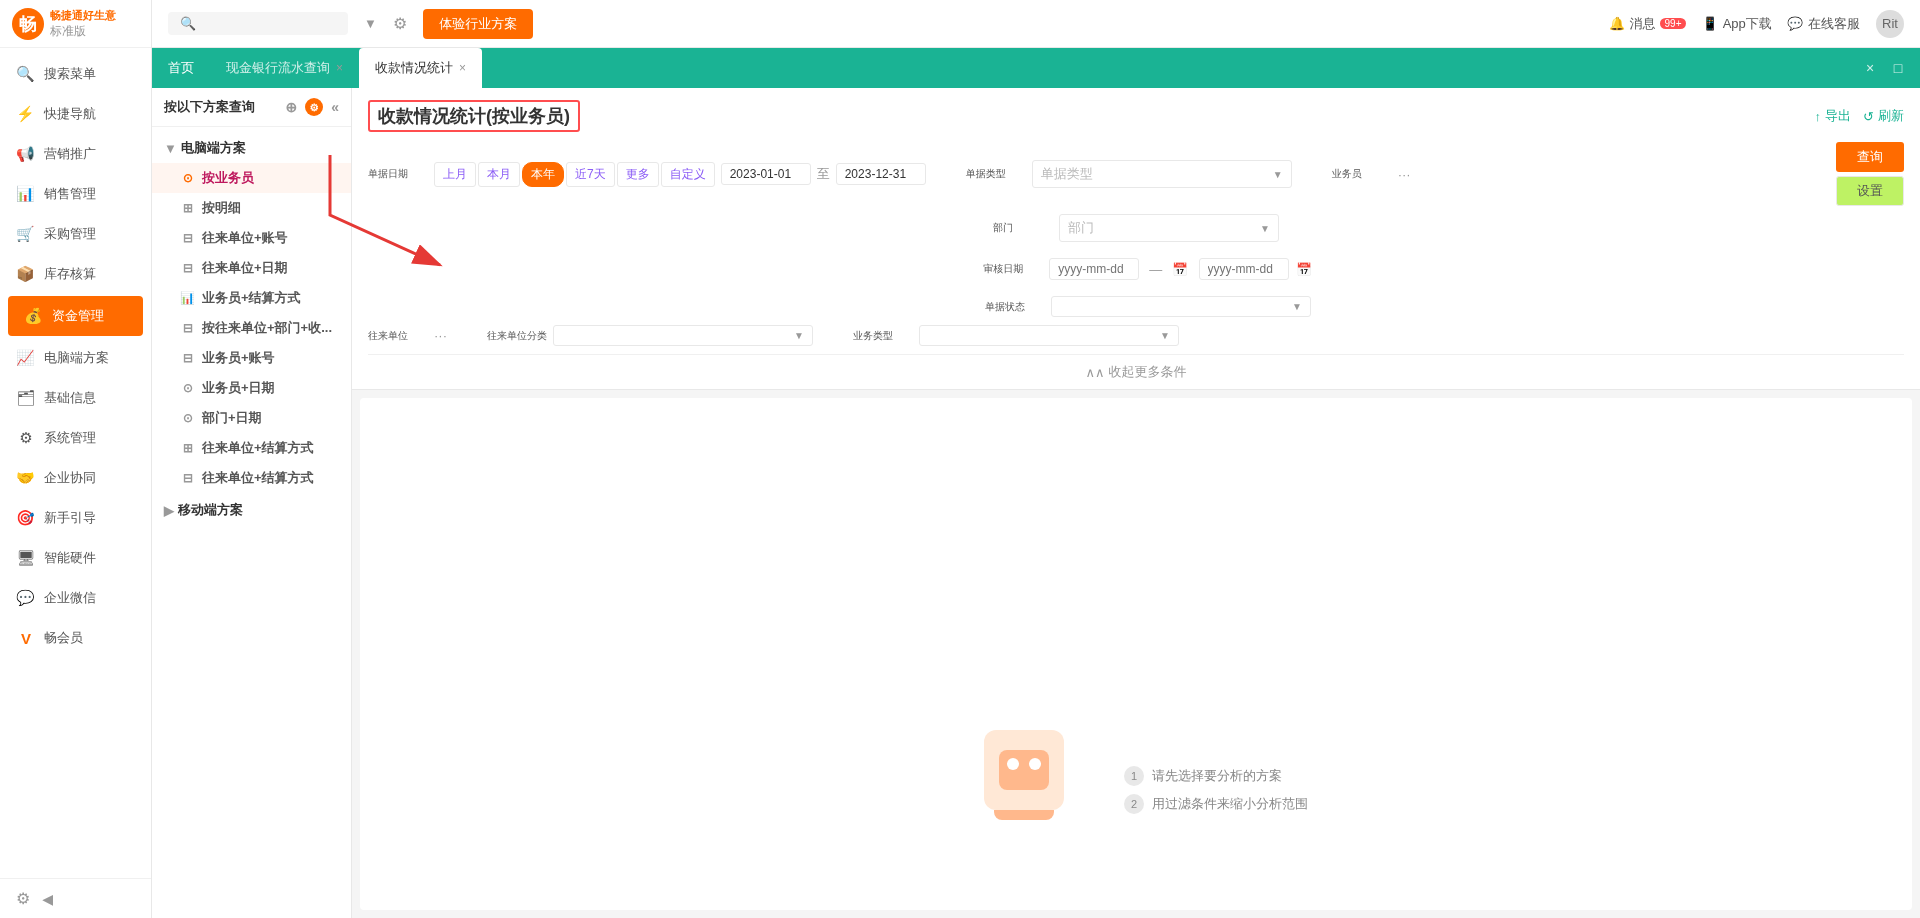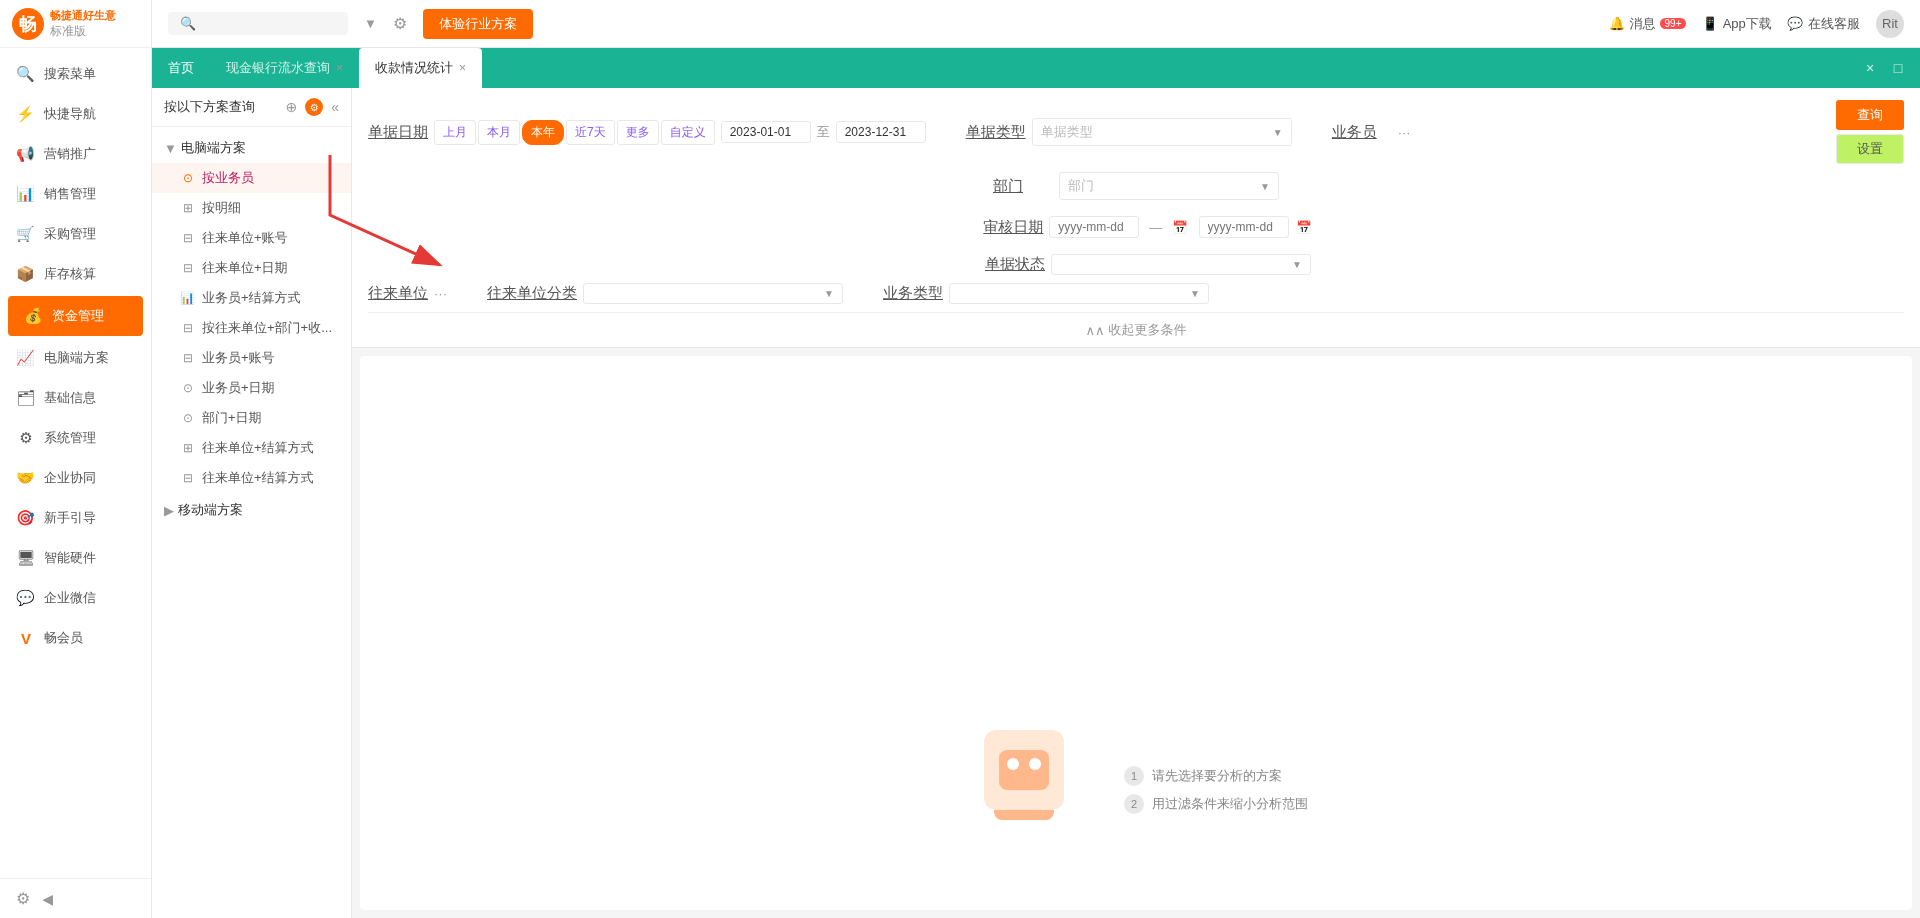--- a/index.html
+++ b/index.html
@@ -37,41 +37,41 @@
     .tab.active { background: #fff; color: #333; border-radius: 4px 4px 0 0; }
     .tab .close-icon { font-size: 12px; cursor: pointer; color: #999; }
     .tabs-spacer { flex: 1; }
     .tabs-window-btns { display: flex; align-items: center; gap: 8px; padding: 0 12px; }
     .window-btn { width: 20px; height: 20px; display: flex; align-items: center; justify-content: center; cursor: pointer; color: rgba(255,255,255,0.8); font-size: 14px; }
 
     
     .page-area { flex: 1; display: flex; flex-direction: row; overflow: hidden; }
 
     
-    .left-panel { width: 200px; min-width: 200px; background: #fff; border-right: 1px solid #e8e8e8; display: flex; flex-direction: column; }
+    .left-panel { width: 200px; min-width: 200px; background: #fff; border-right: 1px solid #e8e8e8; display: flex; flex-direction: column; font-weight: bold; }
     .panel-header { display: flex; align-items: center; padding: 10px 12px; border-bottom: 1px solid #f0f0f0; gap: 6px; }
     .panel-tree { flex: 1; overflow-y: auto; padding: 6px 0; }
     .tree-group { margin-bottom: 2px; }
     .tree-group-header { display: flex; align-items: center; padding: 6px 12px; cursor: pointer; color: #333; font-size: 13px; gap: 4px; }
     .tree-item { display: flex; align-items: center; padding: 6px 12px 6px 28px; cursor: pointer; color: #555; font-size: 13px; gap: 6px; }
     .tree-item.active { color: #ff6b00; background: #fff5f0; }
     .tree-item-icon { width: 16px; height: 16px; display: flex; align-items: center; justify-content: center; font-size: 12px; }
 
     
     .right-panel { flex: 1; display: flex; flex-direction: column; background: #f5f5f5; }
 
     
     .page-header { background: #fff; padding: 12px 16px 0 16px; border-bottom: 1px solid #e8e8e8; }
     .page-title-row { display: flex; align-items: center; justify-content: space-between; margin-bottom: 10px; }
     .page-title { font-size: 18px; font-weight: bold; color: #333; border: 2px solid #ff4d4f; padding: 2px 8px; border-radius: 2px; }
     .page-actions { display: flex; align-items: center; gap: 12px; }
     .action-btn { display: flex; align-items: center; gap: 4px; color: #1ab394; cursor: pointer; font-size: 13px; }
     .filter-row { display: flex; align-items: center; gap: 16px; margin-bottom: 10px; flex-wrap: wrap; }
     .filter-item { display: flex; align-items: center; gap: 6px; }
-    .filter-label { color: #555; font-size: 15px; min-width: 60px; text-decoration: underline; }
+    .filter-label { color: #555; font-size: 10px; min-width: 60px; }
     .date-picker-group { display: flex; align-items: center; gap: 4px; }
     .date-quick-btns { display: flex; gap: 2px; }
     .date-quick-btn { padding: 3px 8px; border: 1px solid #e8e8e8; border-radius: 3px; cursor: pointer; font-size: 12px; color: #8b5cf6; }
     .date-quick-btn.active { background: #ff6b00; color: #fff; border-color: #ff6b00; border-radius: 10px; }
     .date-input { border: 1px solid #e8e8e8; border-radius: 3px; padding: 3px 8px; font-size: 12px; color: #333; min-width: 90px; }
     .filter-select { display: flex; align-items: center; gap: 4px; border: 1px solid #e8e8e8; border-radius: 3px; padding: 4px 8px; min-width: 160px; background: #fff; cursor: pointer; color: #555; }
     .filter-select-wide { min-width: 260px; }
     .select-chevron { color: #999; font-size: 10px; margin-left: auto; }
     .filter-dots { color: #999; cursor: pointer; }
 
@@ -299,20 +299,33 @@
             <span style="color:#999;">▶</span>
             <span>移动端方案</span>
           </div>
         </div>
       </div>
     </div>
 
     <div class="right-panel">
 
       <div class="page-header" style="position:relative;">
+        <div class="page-title-row">
+          <div class="page-title highlight-box">收款情况统计(按业务员)</div>
+          <div class="page-actions">
+            <div class="action-btn">
+              <span style="color:#1ab394;">↑</span>
+              <span>导出</span>
+            </div>
+            <div class="action-btn">
+              <span style="color:#1ab394;">↺</span>
+              <span>刷新</span>
+            </div>
+          </div>
+        </div>
 
         <div class="filter-section">
 
           <div class="filter-row" style="margin-bottom:8px;align-items:center;">
             <div class="filter-item">
               <span class="filter-label">单据日期</span>
               <div class="date-quick-btns">
                 <div class="date-quick-btn">上月</div>
                 <div class="date-quick-btn">本月</div>
                 <div class="date-quick-btn active">本年</div>

